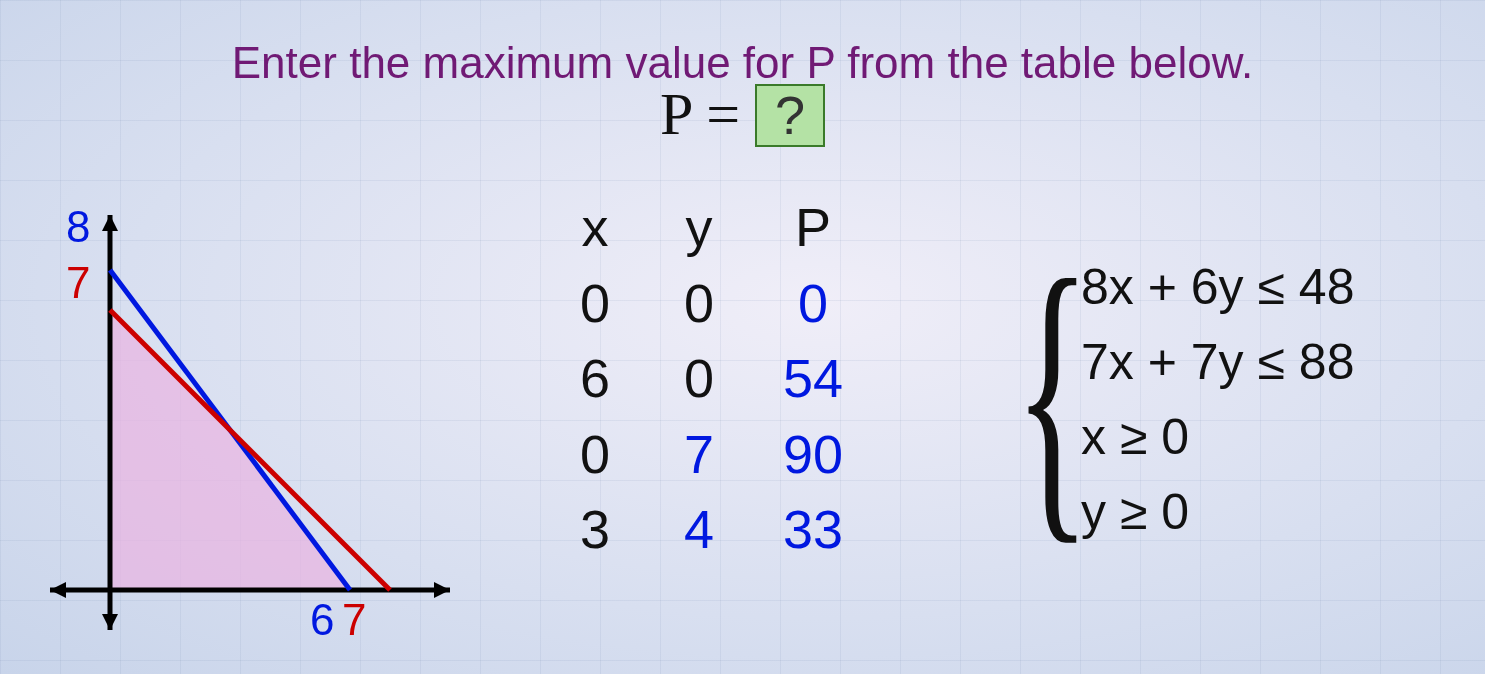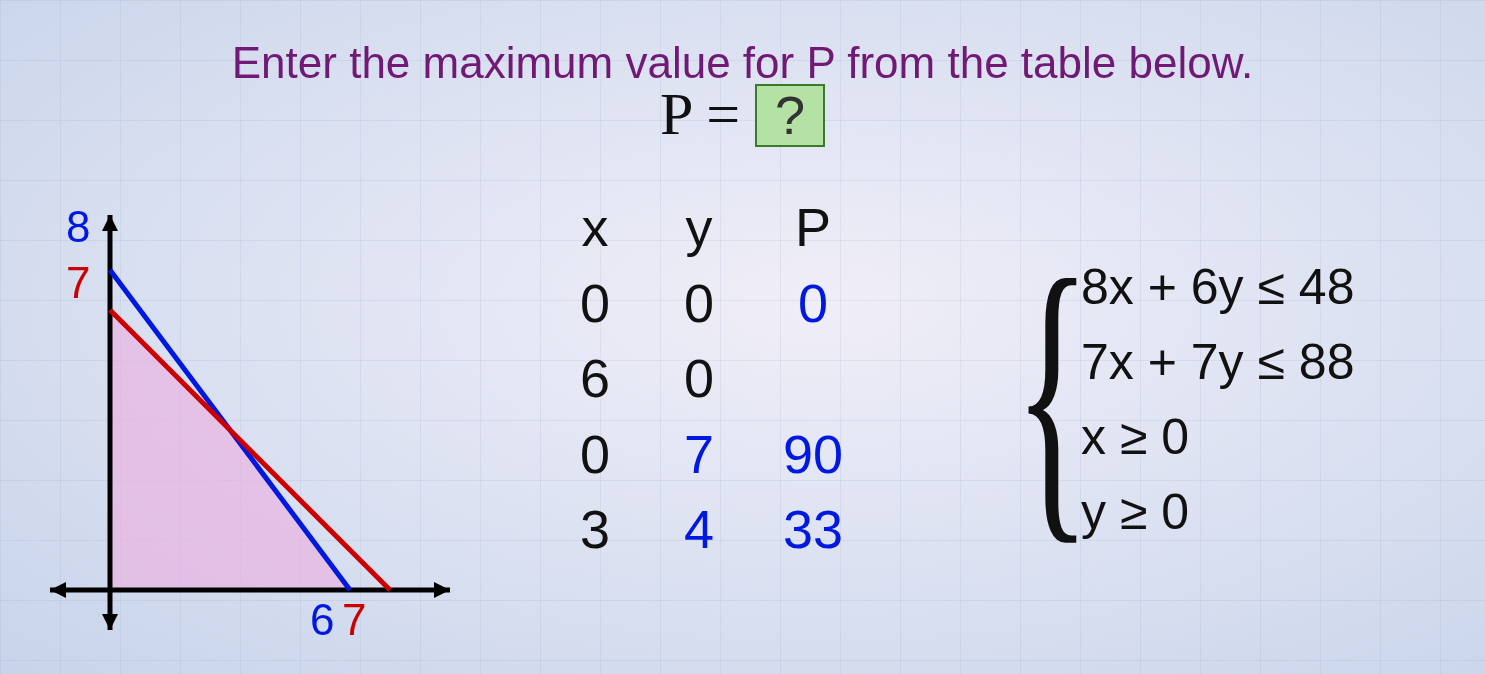--- a/index.html
+++ b/index.html
@@ -112,20 +112,21 @@
     <div class="cellP">P</div>
   </div>
   <div class="row">
     <div class="cell blk">0</div>
     <div class="cell blk">0</div>
     <div class="cellP blu">0</div>
   </div>
   <div class="row">
     <div class="cell blk">6</div>
     <div class="cell blk">0</div>
+    <div class="cellP blu">54</div>
   </div>
   <div class="row">
     <div class="cell blk">0</div>
     <div class="cell blu">7</div>
     <div class="cellP blu">90</div>
   </div>
   <div class="row">
     <div class="cell blk">3</div>
     <div class="cell blu">4</div>
     <div class="cellP blu">33</div>

